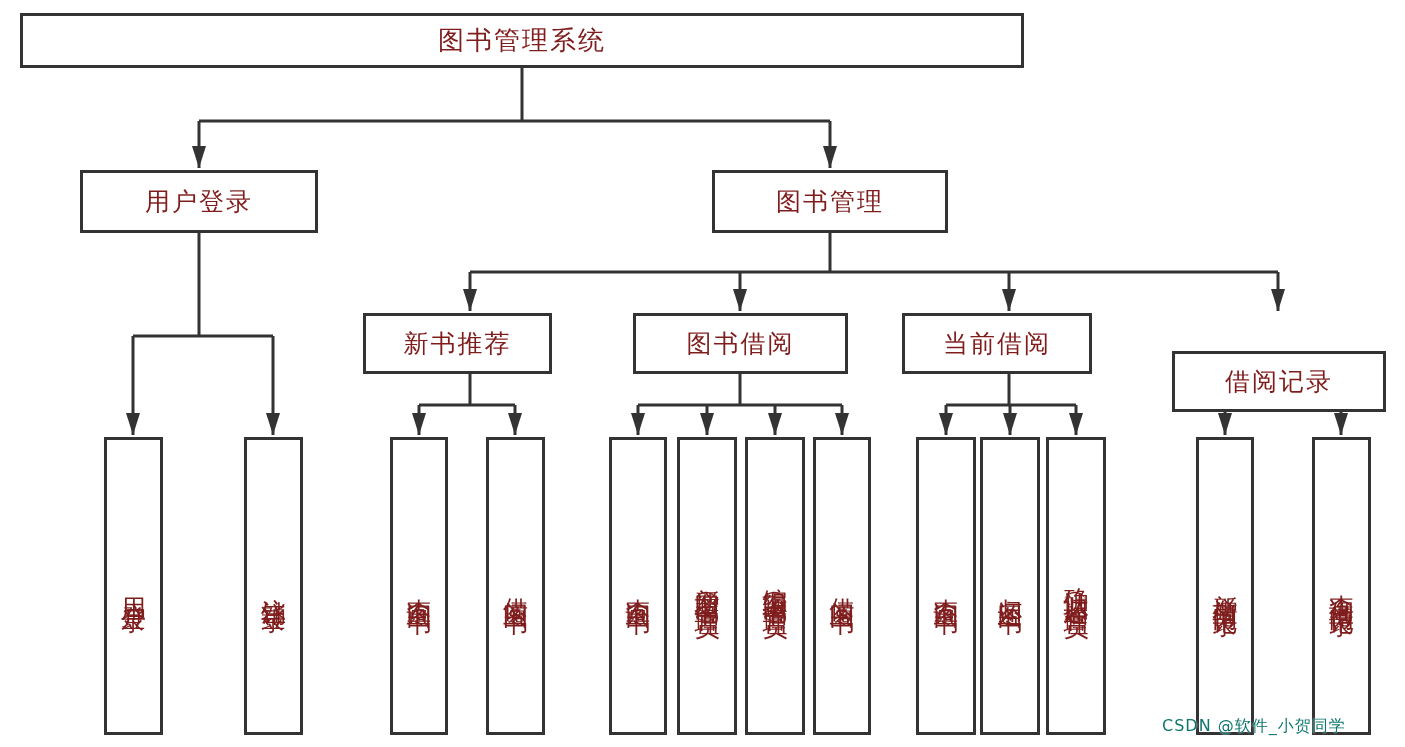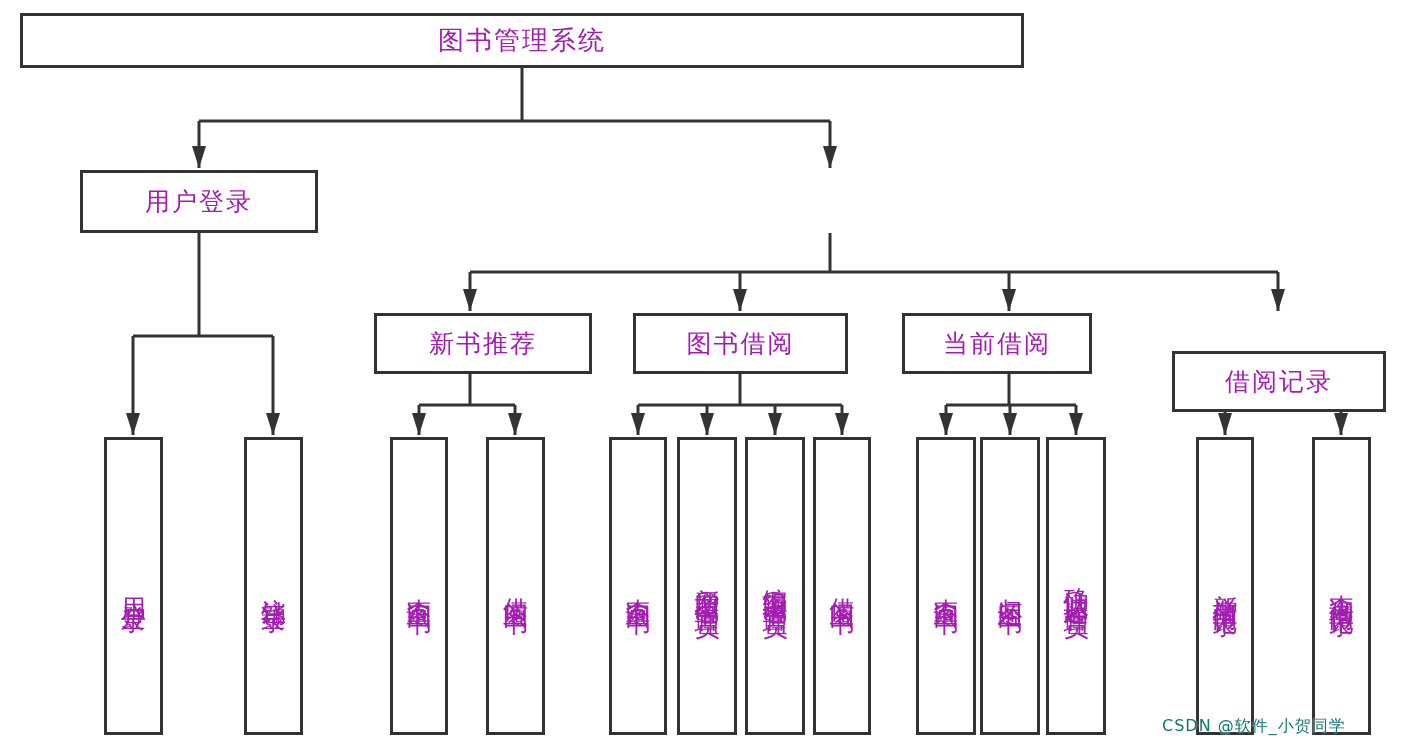--- a/index.html
+++ b/index.html
@@ -24,21 +24,21 @@
     z-index: 1;
   }
   .node {
     position: absolute;
     box-sizing: border-box;
     background: #ffffff;
     border: 3px solid #333333;
     display: flex;
     align-items: center;
     justify-content: center;
-    color: #a21caf;
+    color: #7f1d1d;
     z-index: 2;
   }
   .hnode {
     font-size: 25px;
     letter-spacing: 2px;
   }
   .hnode.root {
     font-size: 26px;
   }
   .vnode span {
@@ -46,21 +46,21 @@
     text-orientation: mixed;
     font-size: 25px;
     letter-spacing: 4px;
     line-height: 1;
     white-space: nowrap;
   }
   
   .b-root        { left: 20px;   top: 13px;  width: 1004px; height: 55px; }
   .b-user-login  { left: 80px;   top: 170px; width: 238px;  height: 63px; }
   .b-book-mgmt   { left: 712px;  top: 170px; width: 236px;  height: 63px; }
-  .b-new-rec     { left: 374px;  top: 313px; width: 218px;  height: 61px; }
+  .b-new-rec     { left: 363px;  top: 313px; width: 189px;  height: 61px; }
   .b-borrowing   { left: 633px;  top: 313px; width: 215px;  height: 61px; }
   .b-current     { left: 902px;  top: 313px; width: 190px;  height: 61px; }
   .b-records     { left: 1172px; top: 313px; width: 214px;  height: 61px; margin-top: 38px; }
   
   .vnode { top: 437px; height: 298px; }
   .b-l1  { left: 104px;  width: 59px; }
   .b-l2  { left: 244px;  width: 59px; }
   .b-l3  { left: 390px;  width: 58px; }
   .b-l4  { left: 486px;  width: 59px; }
   .b-l5  { left: 609px;  width: 58px; }
@@ -139,20 +139,23 @@
     </g>
   </svg>
 
   <div class="node hnode root b-root">
     <span>图书管理系统</span>
   </div>
 
   <div class="node hnode b-user-login">
     <span>用户登录</span>
   </div>
+  <div class="node hnode b-book-mgmt">
+    <span>图书管理</span>
+  </div>
 
   <div class="node hnode b-new-rec">
     <span>新书推荐</span>
   </div>
   <div class="node hnode b-borrowing">
     <span>图书借阅</span>
   </div>
   <div class="node hnode b-current">
     <span>当前借阅</span>
   </div>

